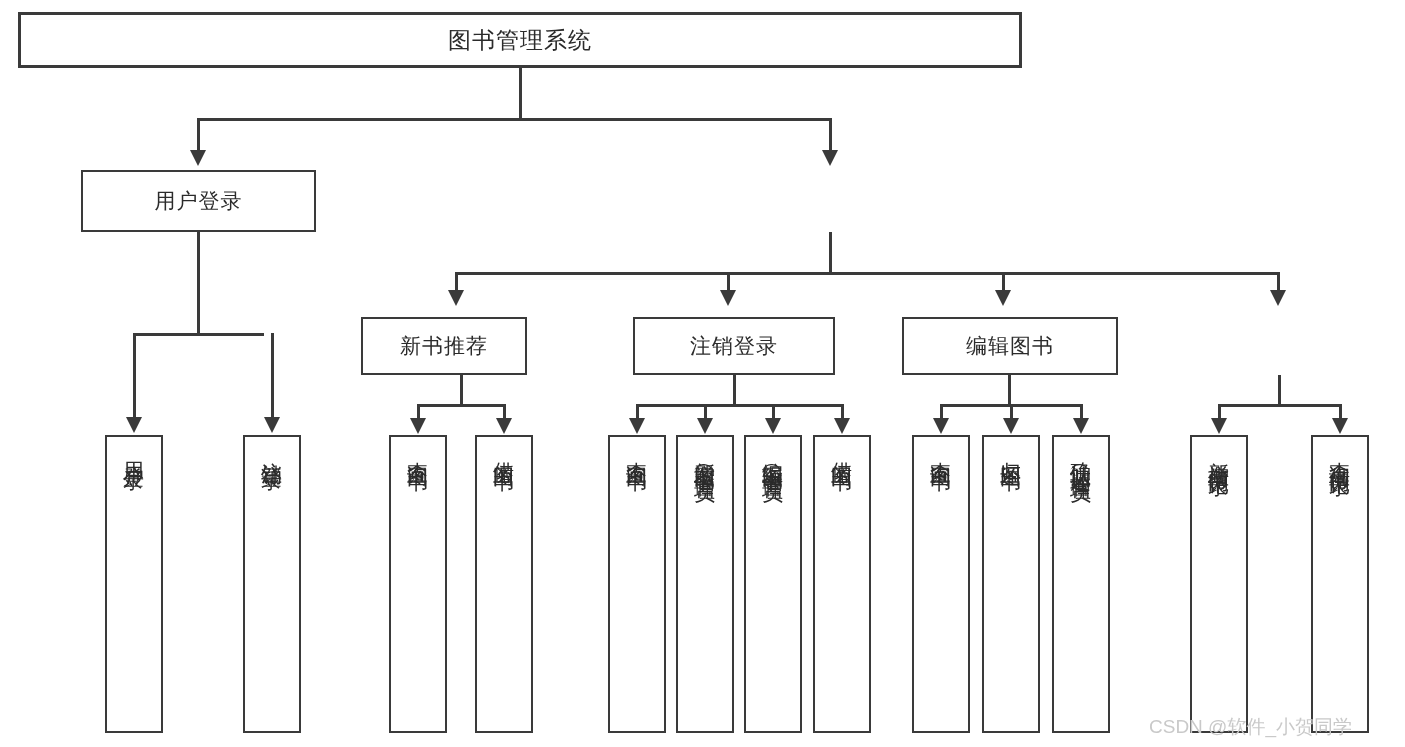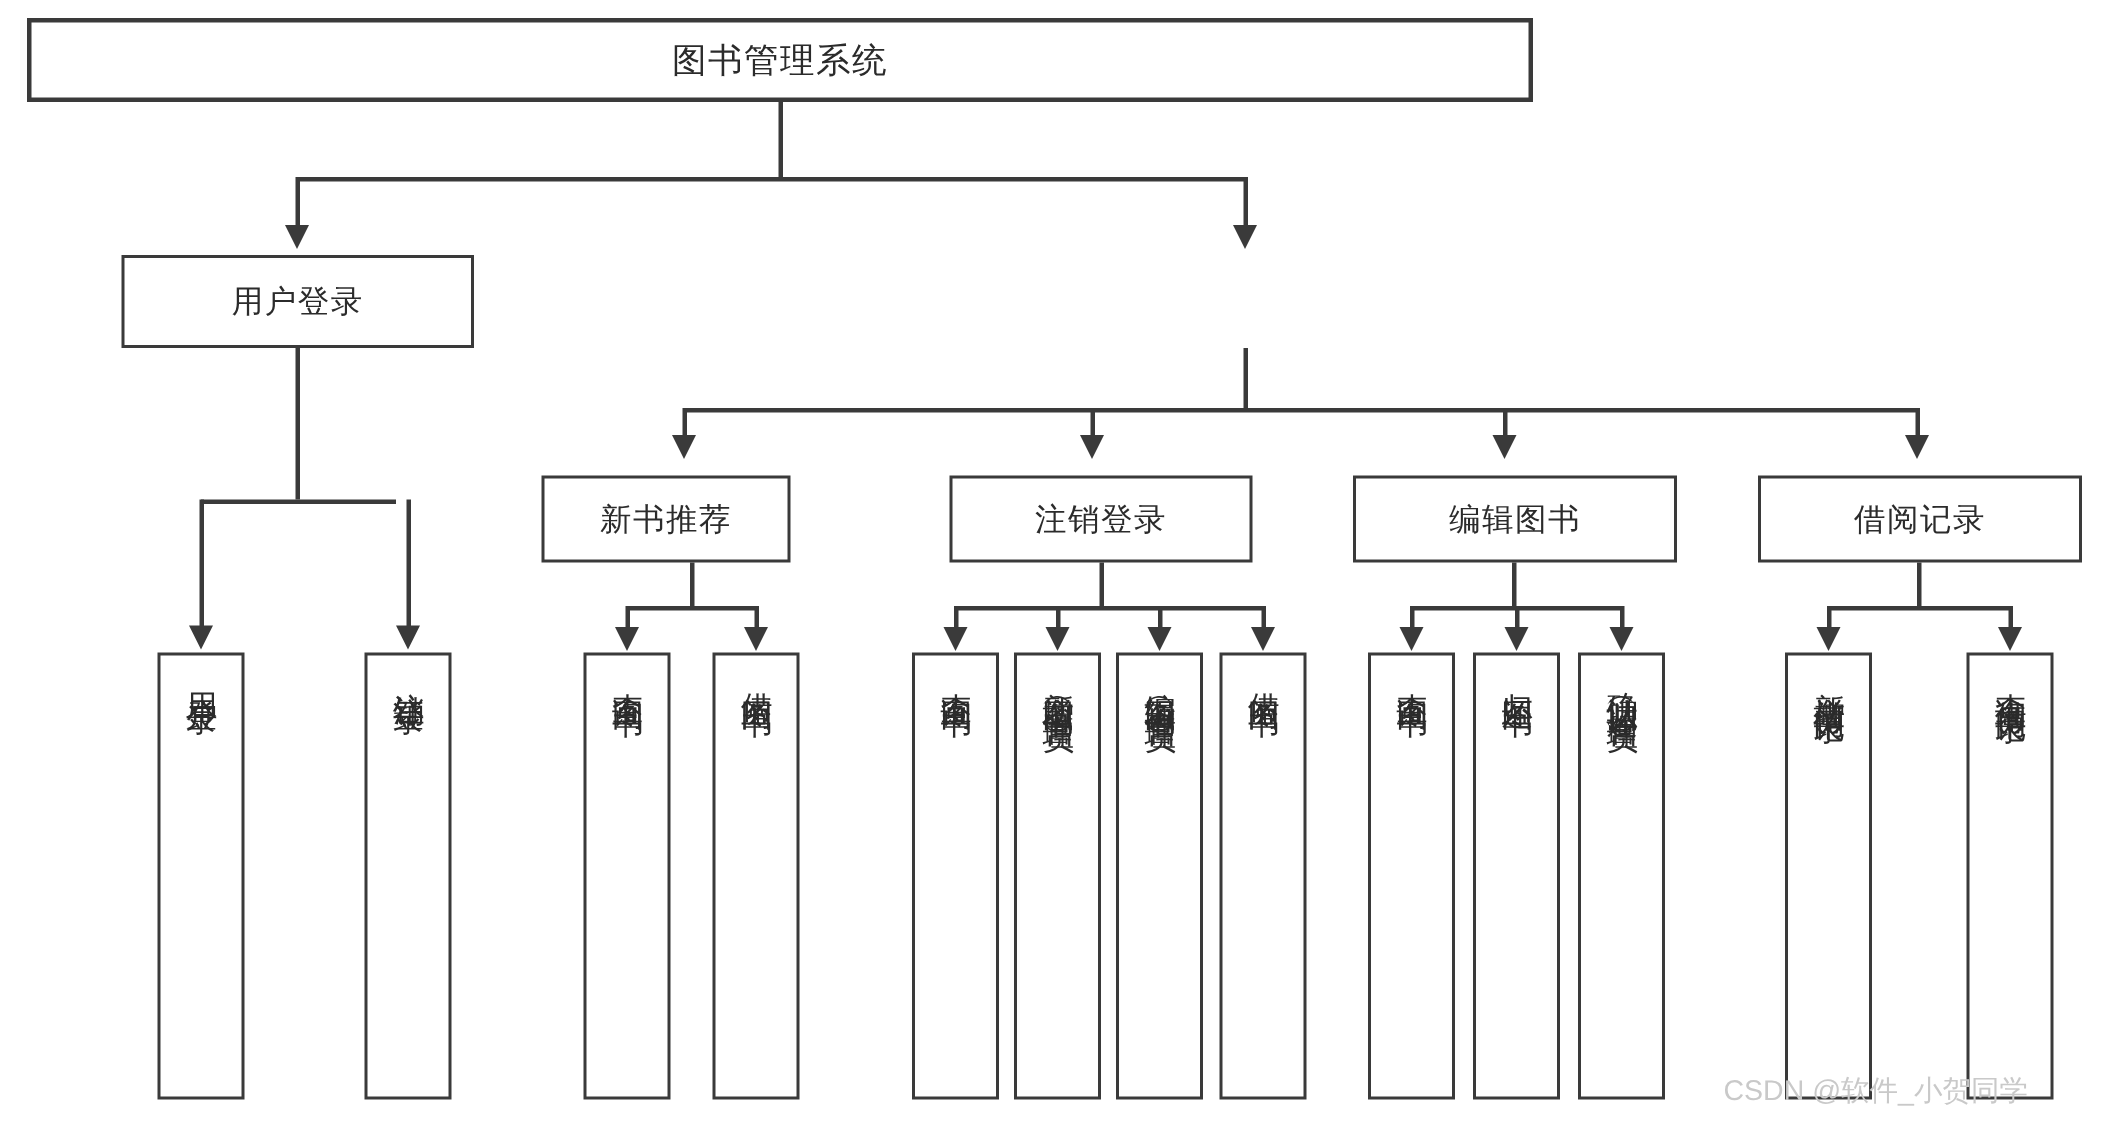--- a/index.html
+++ b/index.html
@@ -120,23 +120,20 @@
 
   <div class="node lvl2" style="left:361px; top:317px; width:166px; height:58px;">
     <span class="htext">新书推荐</span>
   </div>
   <div class="node lvl2" style="left:633px; top:317px; width:202px; height:58px;">
     <span class="htext">注销登录</span>
   </div>
   <div class="node lvl2" style="left:902px; top:317px; width:216px; height:58px;">
     <span class="htext">编辑图书</span>
   </div>
-  <div class="node lvl2" style="left:1172px; top:317px; width:216px; height:58px;">
-    <span class="htext">借阅记录</span>
-  </div>
 
   <div class="edge v" style="left:460px; top:375px; height:29px;"></div>
   <div class="edge h" style="left:418px; top:404px; width:86px;"></div>
   <div class="edge v" style="left:417px; top:404px; height:15px;"></div>
   <div class="arrow" style="left:410px; top:418px;"></div>
   <div class="edge v" style="left:503px; top:404px; height:15px;"></div>
   <div class="arrow" style="left:496px; top:418px;"></div>
 
   <div class="edge v" style="left:733px; top:375px; height:29px;"></div>
   <div class="edge h" style="left:637px; top:404px; width:206px;"></div>

